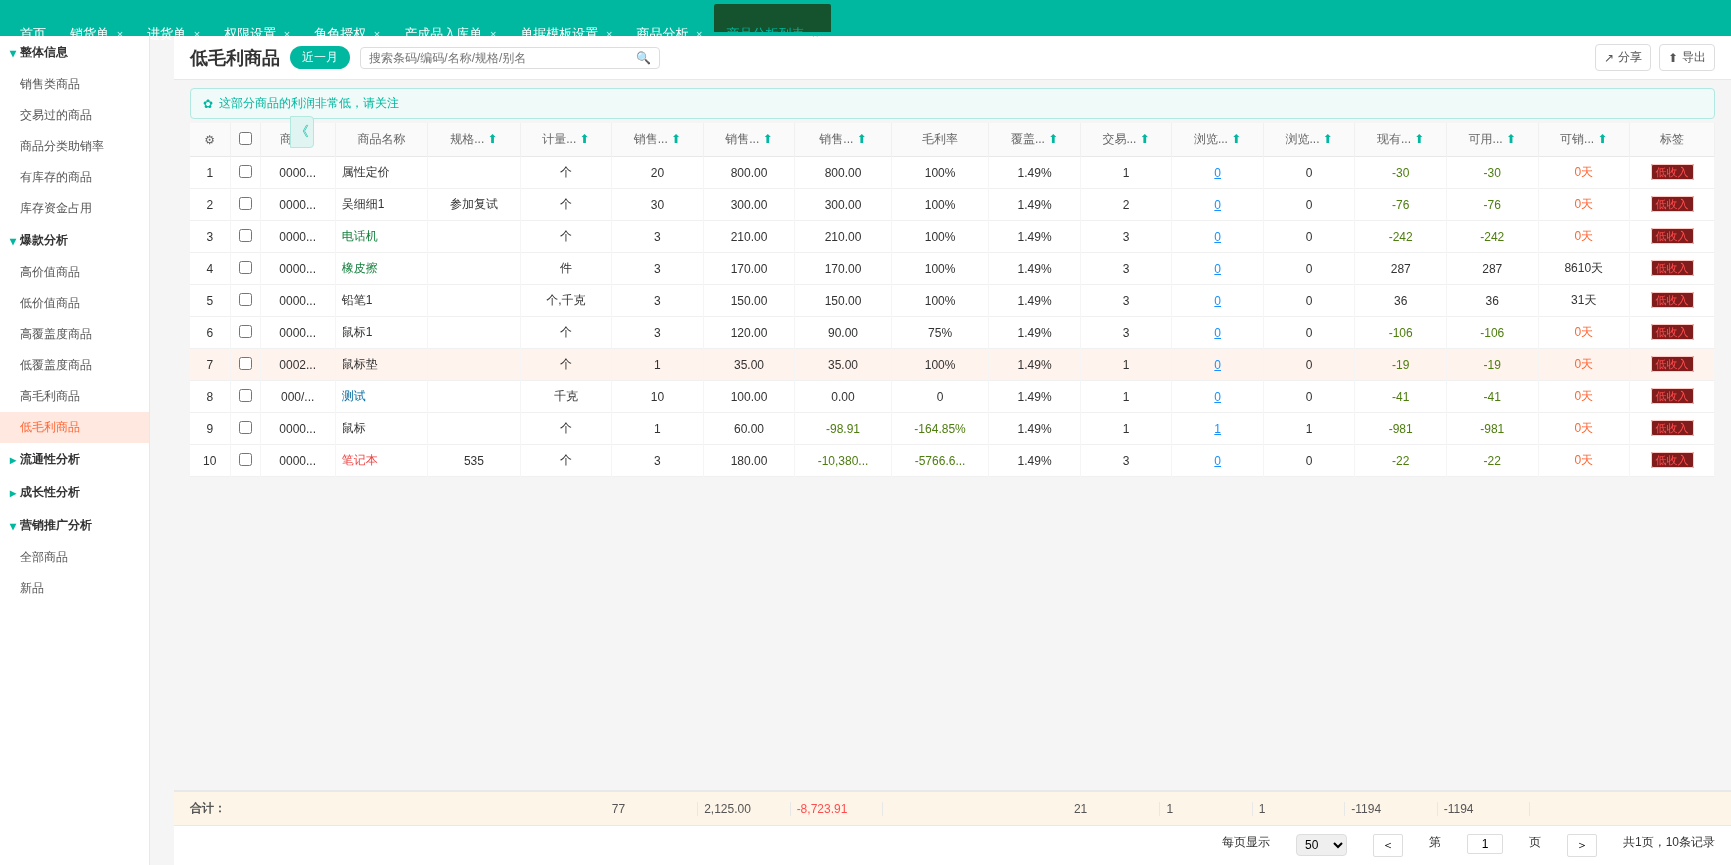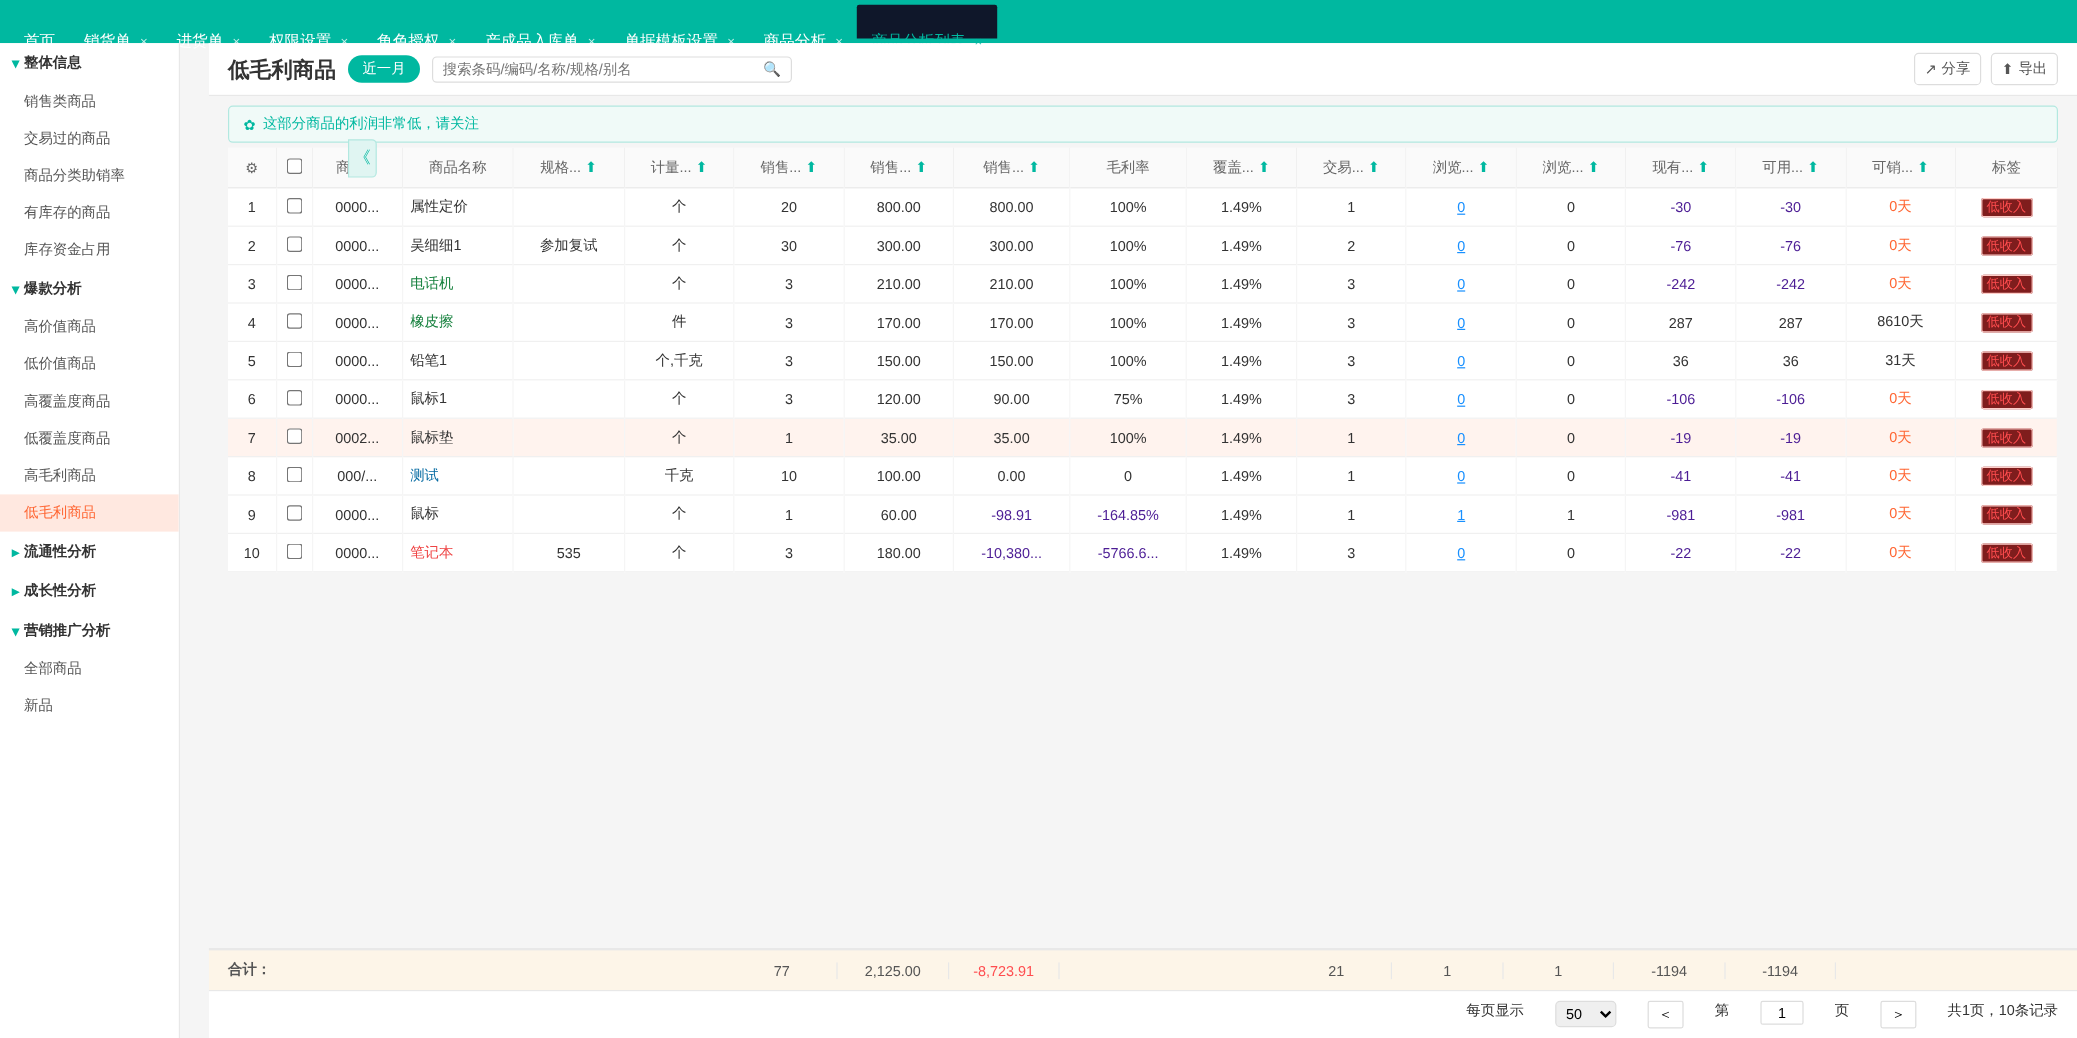--- a/index.html
+++ b/index.html
@@ -16,21 +16,21 @@
     .top-nav .nav-item {
       color: #fff;
       padding: 12px 12px;
       height: 28px;
       line-height: 36px;
       cursor: pointer;
       font-size: 13px;
       white-space: nowrap;
     }
     .top-nav .nav-item.active {
-      background: #0f172a;
+      background: #14532d;
       color: #00b8a0;
       border-radius: 2px 2px 0 0;
     }
     .top-nav .nav-item .close-x { margin-left: 4px; font-size: 11px; opacity: 0.8; }
 
     
     .main-layout {
       display: flex;
       height: calc(100vh - 36px);
     }
@@ -174,21 +174,21 @@
     table tbody tr {
       border-bottom: 1px solid #f0f0f0;
     }
     table tbody tr.highlighted { background: #fff3ee; }
     table tbody td {
       padding: 7px 6px;
       text-align: center;
       border-right: 1px solid #f5f5f5;
       white-space: nowrap;
     }
-    .text-red { color: #4c1d95; text-align: center; }
+    .text-red { color: #4d7c0f; text-align: center; }
     .text-orange { color: #ff6633; }
     .text-link { color: #1890ff; text-decoration: underline; cursor: pointer; }
     .tag-low-income {
       background: #7f1d1d;
       color: #ff4d4f;
       border: 1px solid #ffccc7;
       border-radius: 2px;
       padding: 1px 4px;
       font-size: 11px;
     }
@@ -202,21 +202,20 @@
       display: flex;
       align-items: center;
       border-top: 2px solid #e8e8e8;
       font-size: 12px;
       color: #555;
       gap: 0;
     }
     .footer-label { font-weight: bold; margin-right: 10px; }
     .footer-cell {
       flex: 1;
-      text-align: center;
       border-right: 1px solid #e8e8e8;
       padding: 0 6px;
     }
 
     
     .pagination-bar {
       background: #fff;
       padding: 8px 16px;
       display: flex;
       align-items: flex-start;

